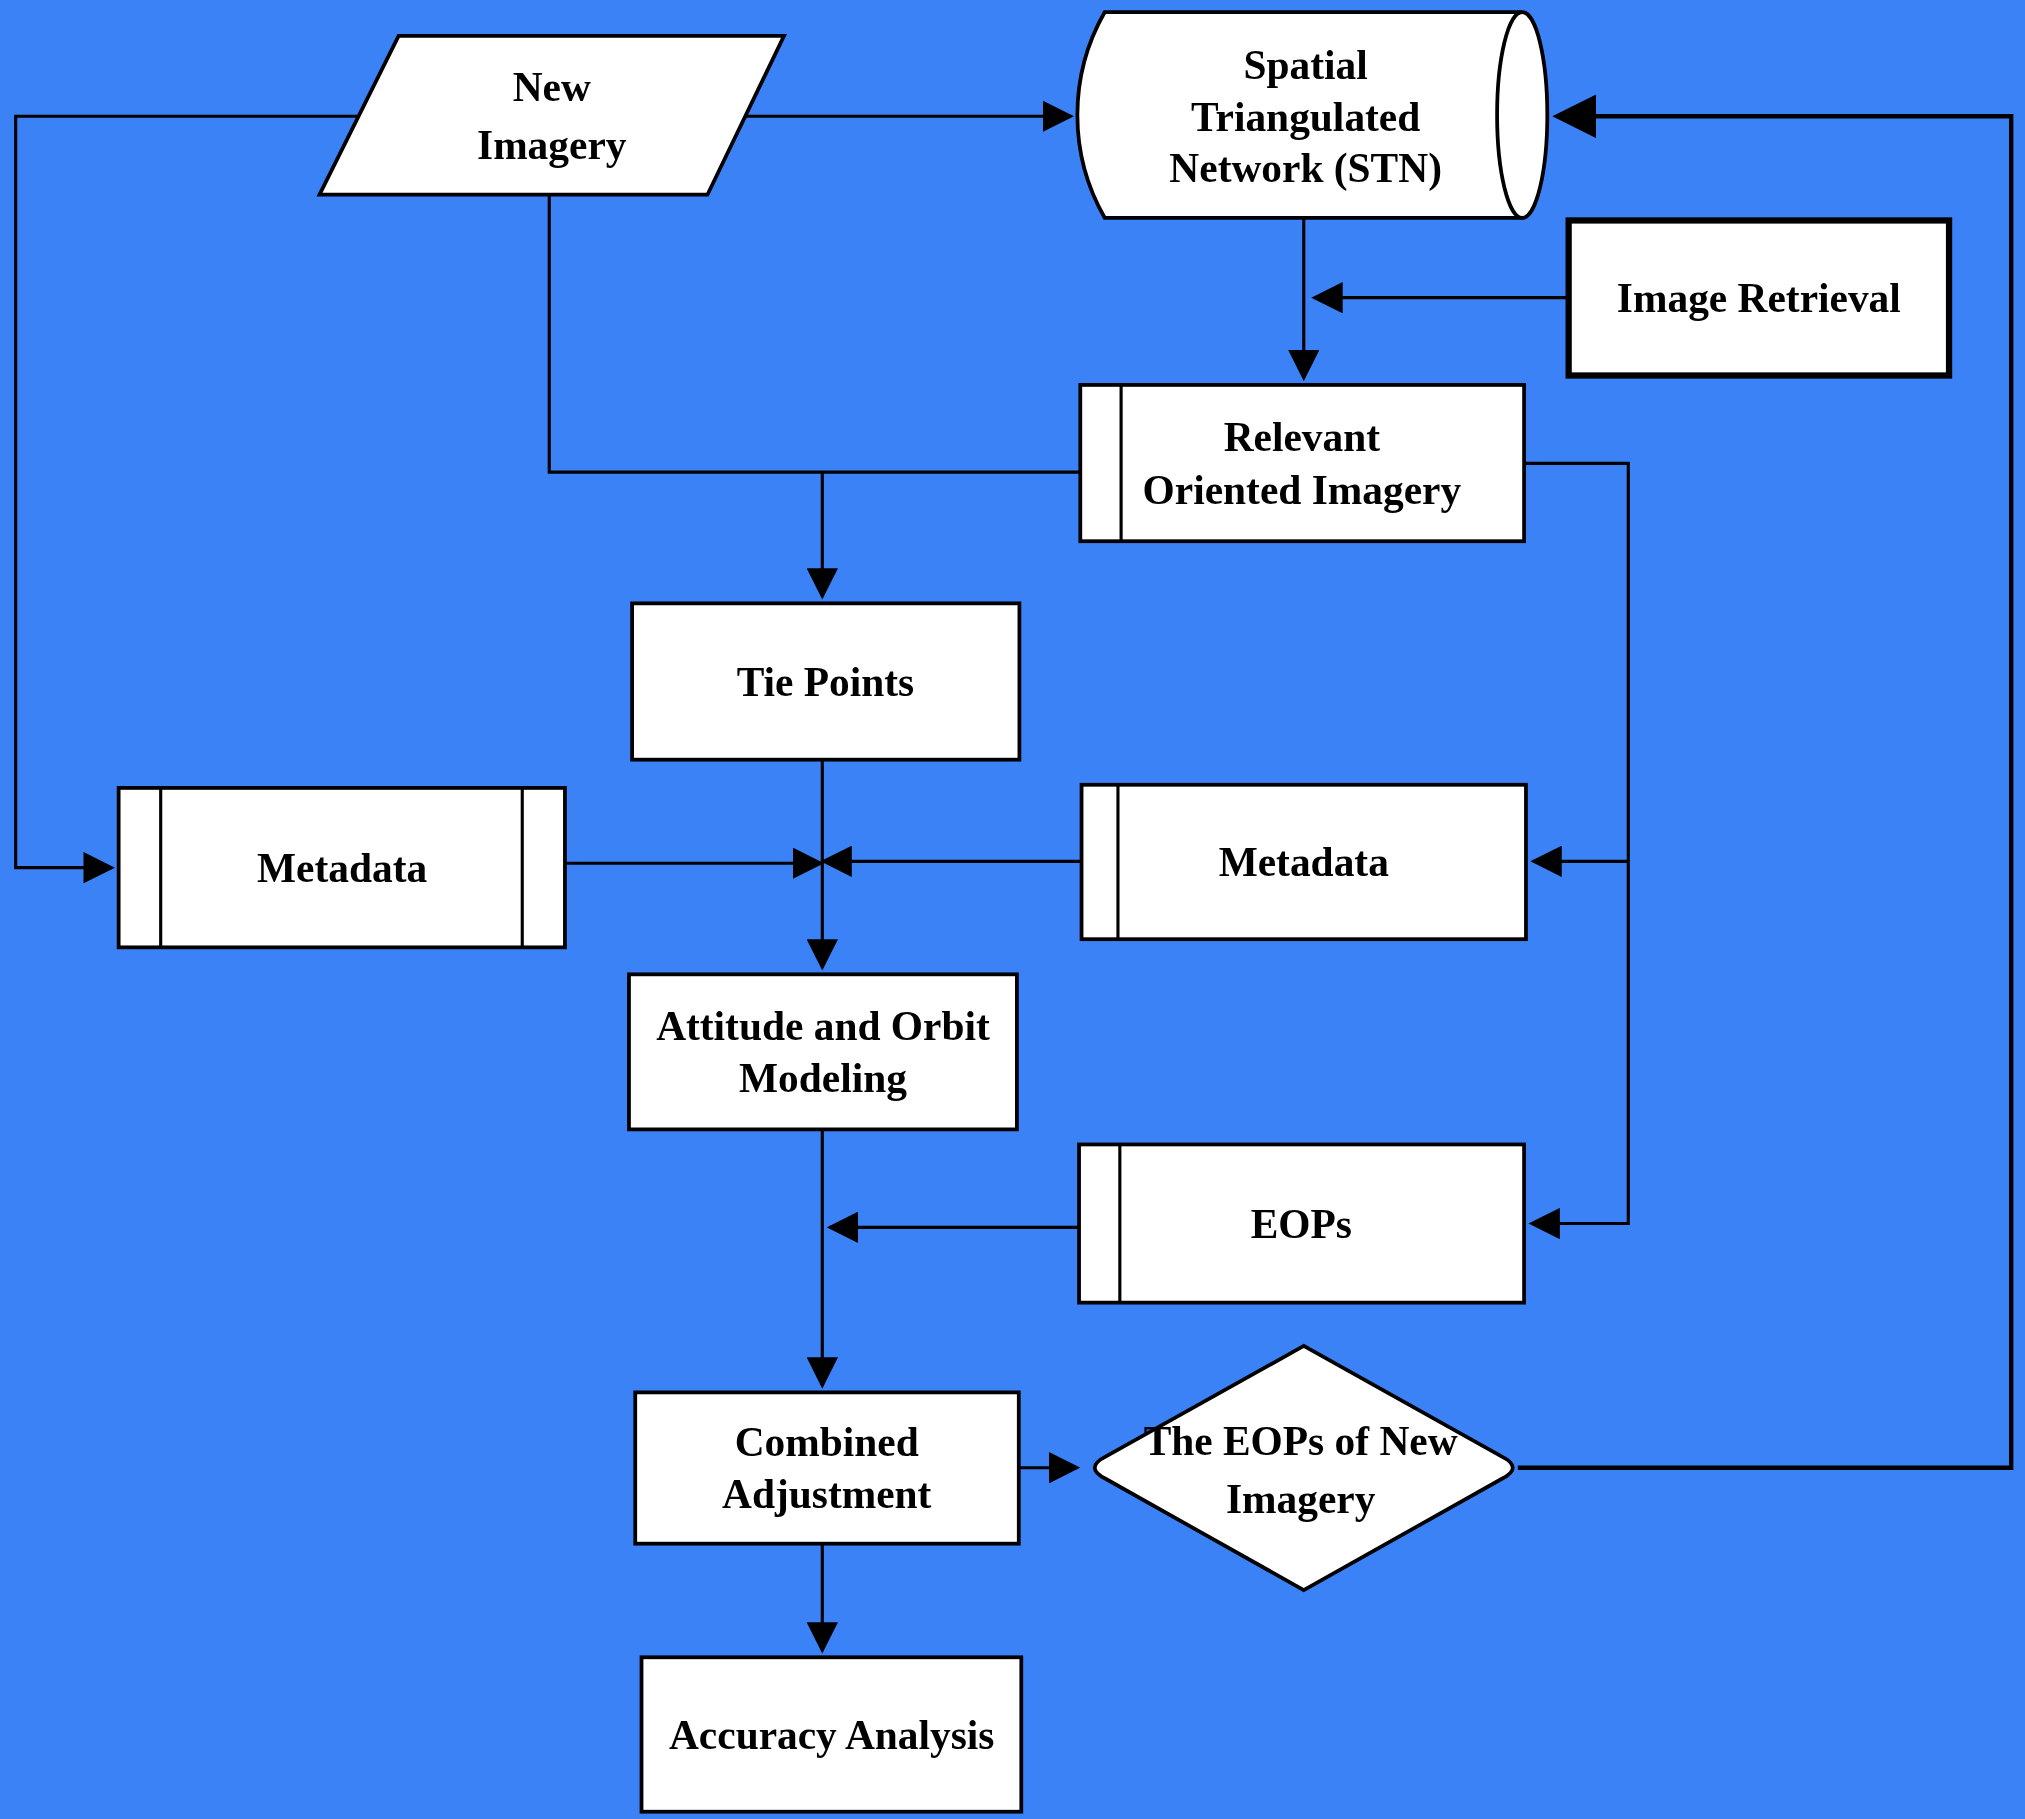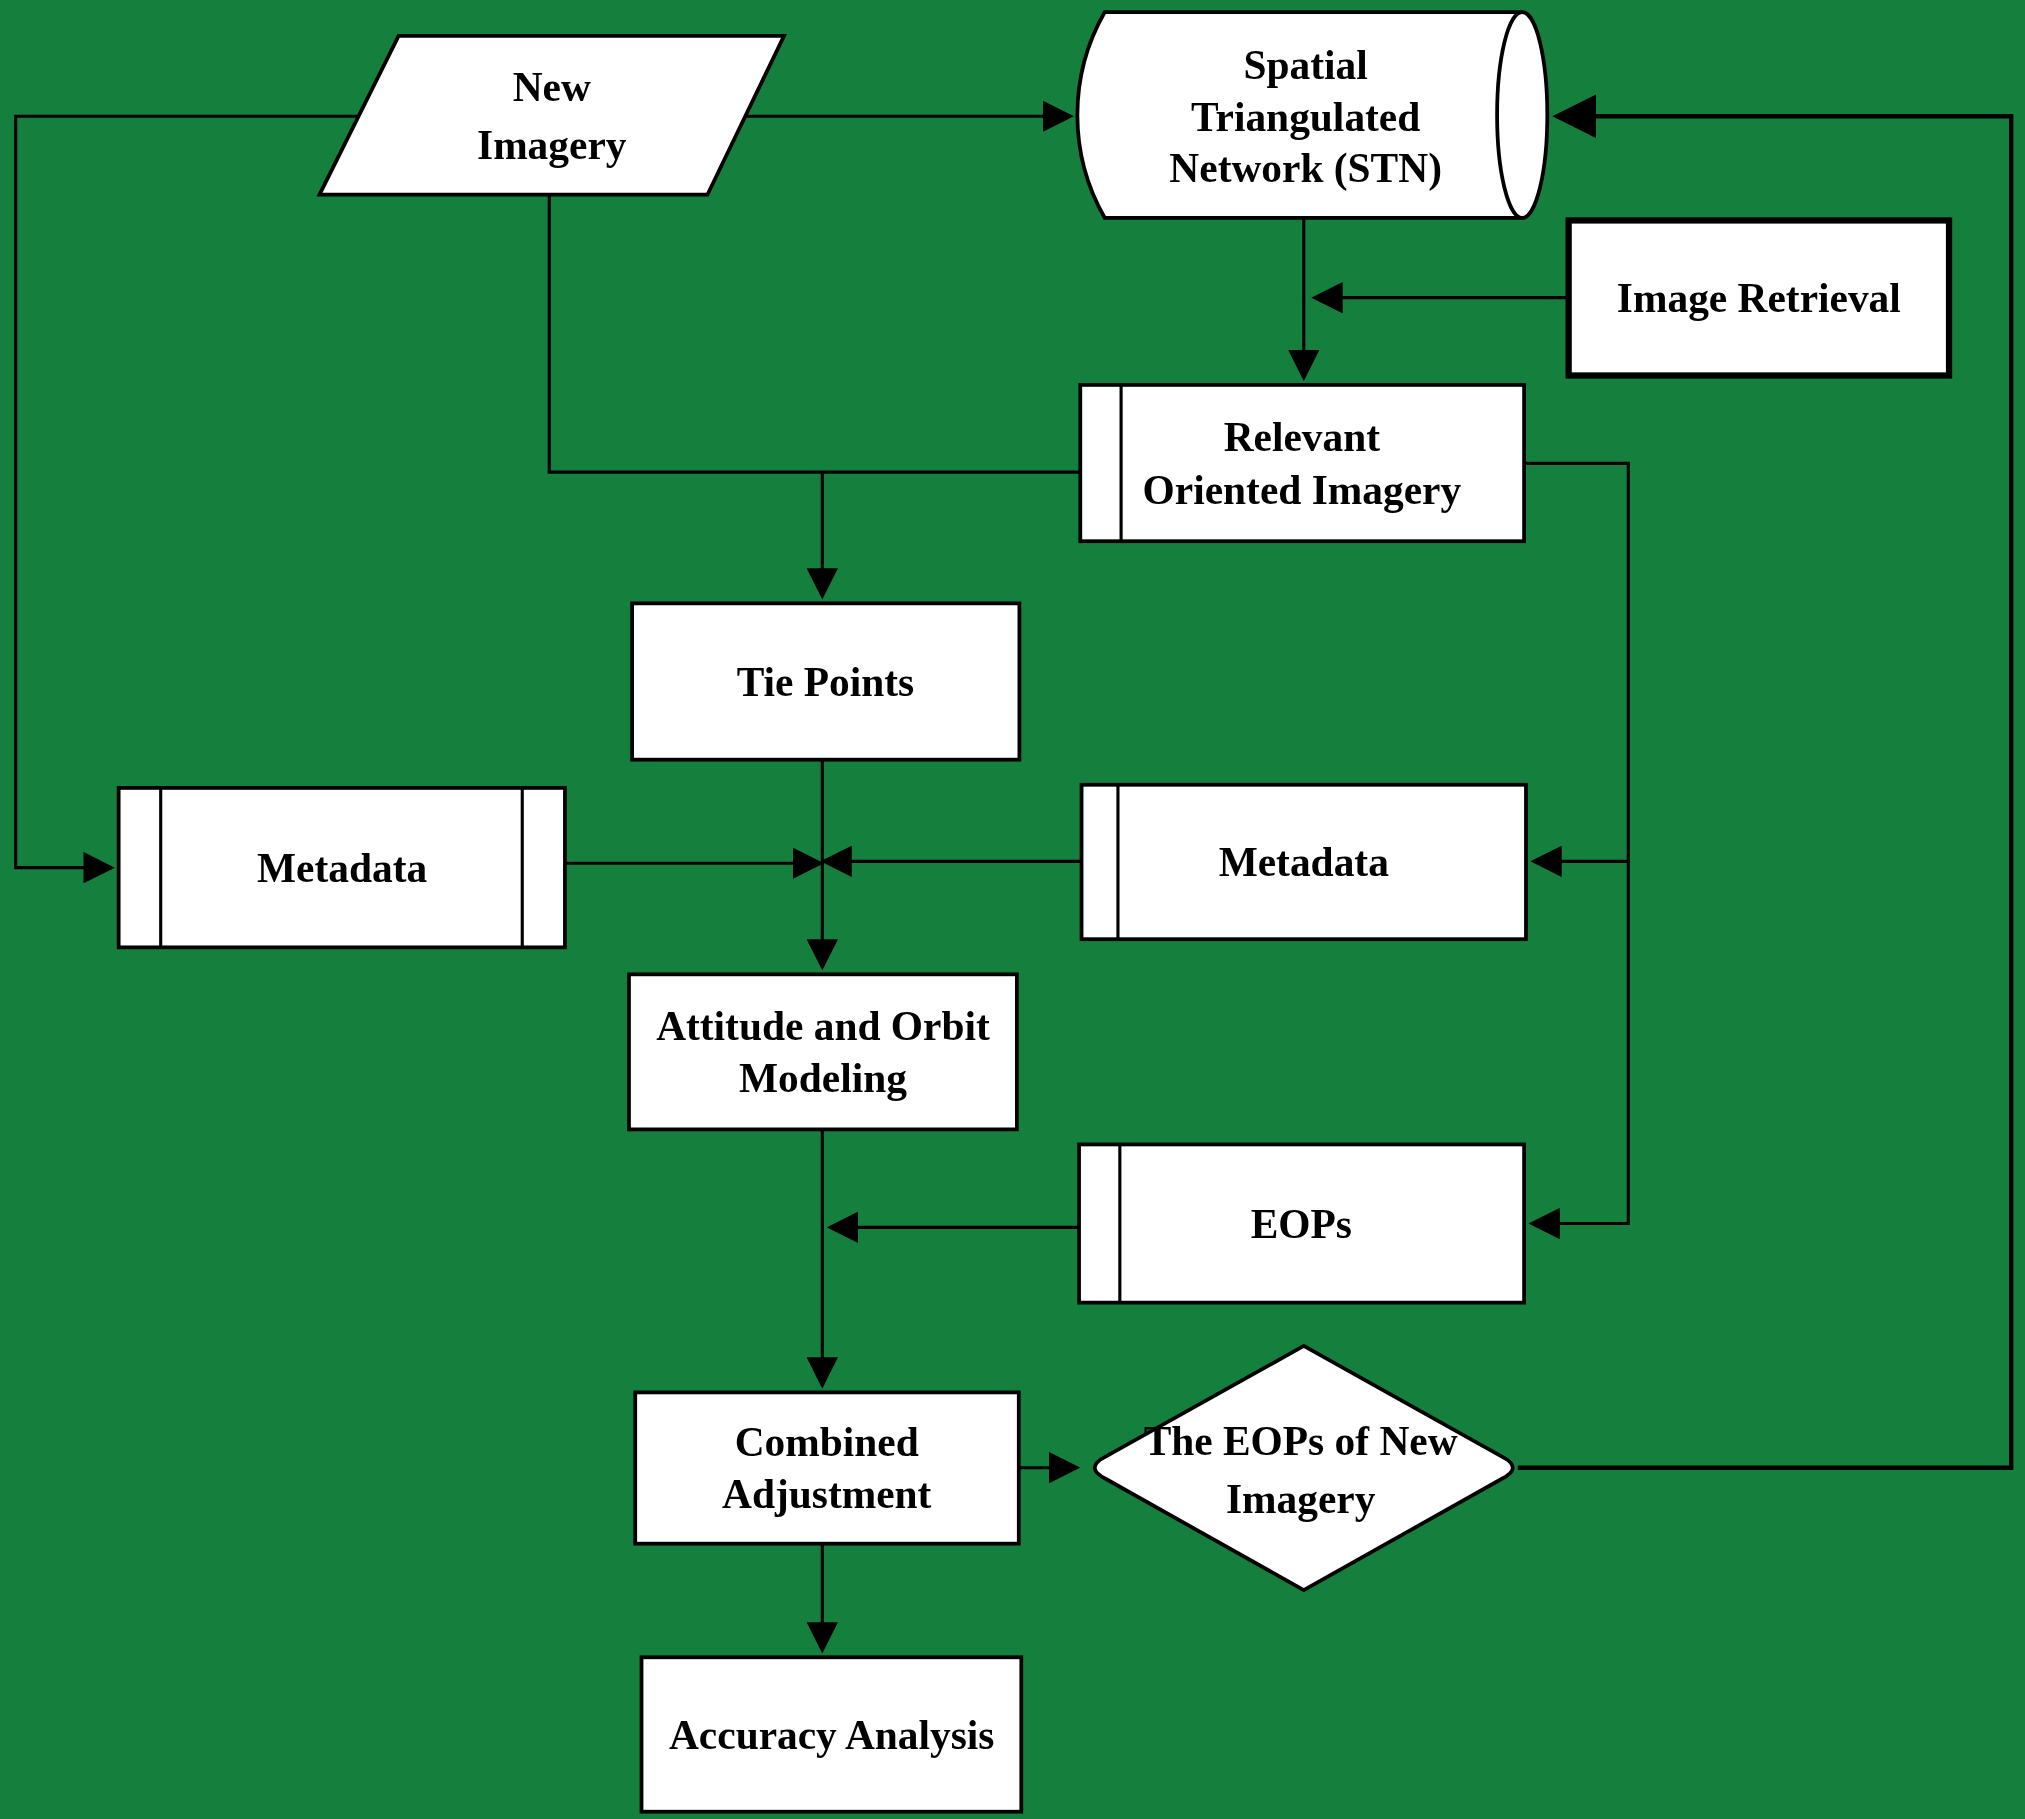--- a/index.html
+++ b/index.html
@@ -3,21 +3,21 @@
 <meta charset="utf-8">
 <style>
   html, body {
     margin: 0;
     padding: 0;
     background: #ffffff;
   }
   #stage {
     width: 2025px;
     height: 1820px;
-    background: #15803d;
+    background: #3b82f6;
     position: relative;
   }
   svg { display: block; }
   .shape {
     fill: #ffffff;
     stroke: #000000;
     stroke-width: 6;
   }
   .shape-thick {
     fill: #ffffff;

